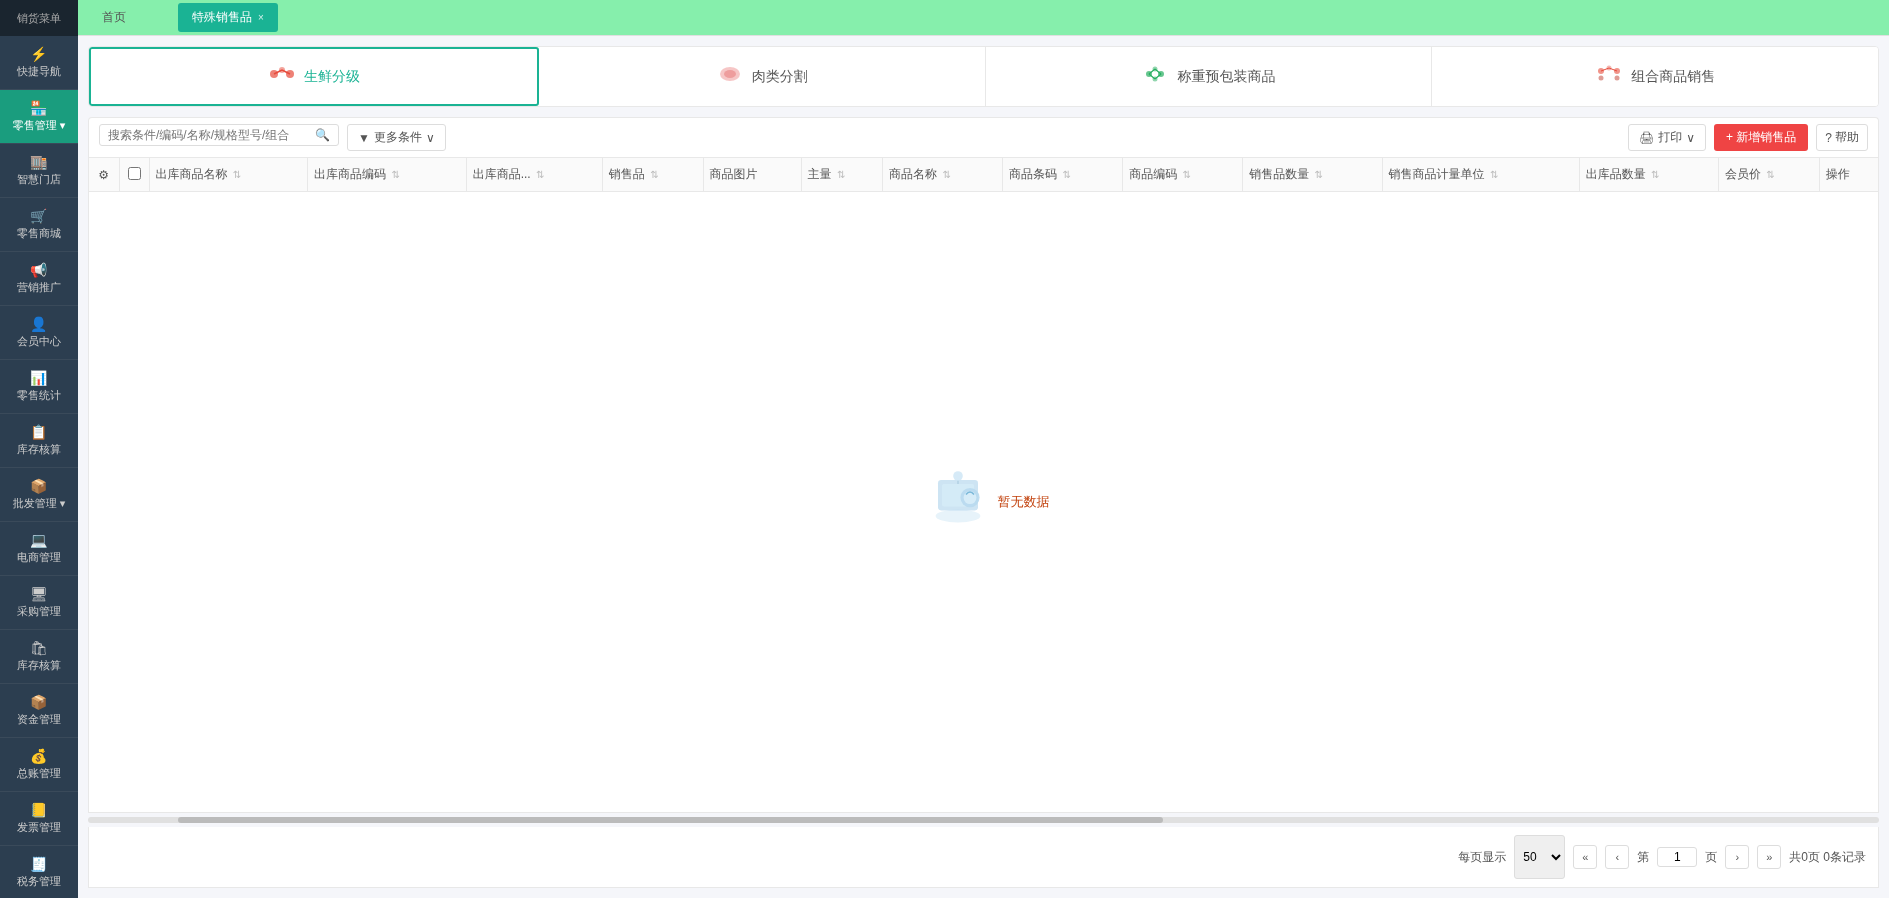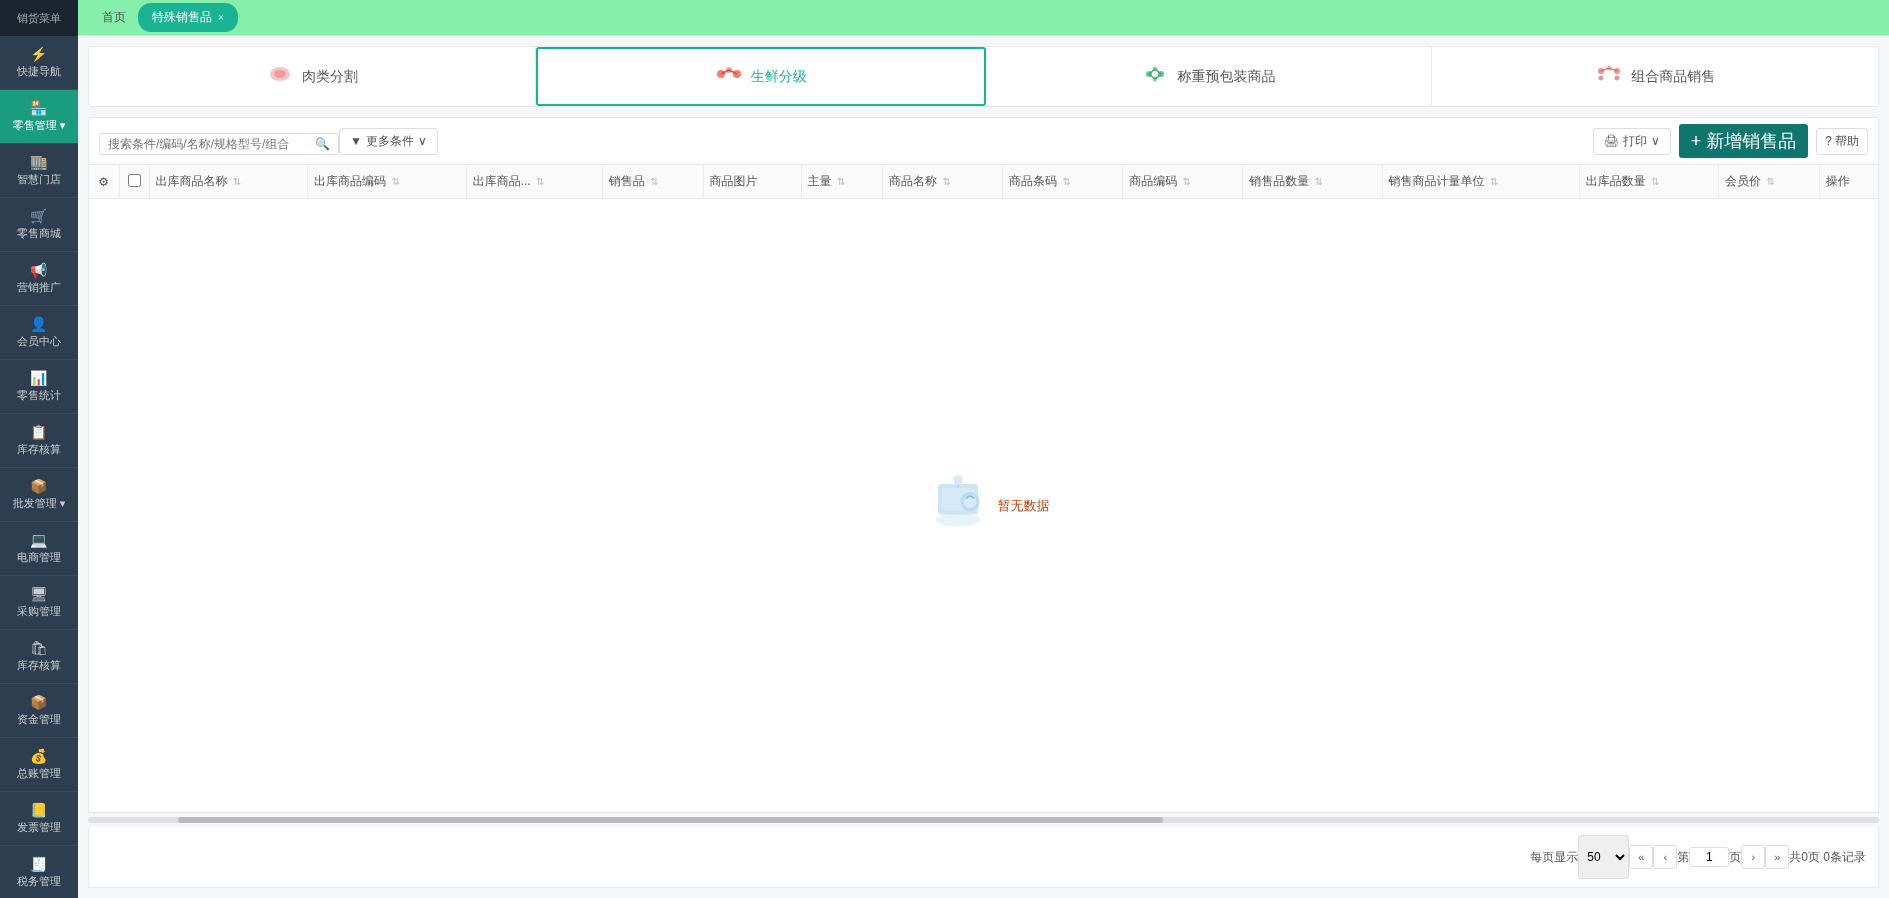--- a/index.html
+++ b/index.html
@@ -62,26 +62,27 @@
     .tab-home {
       padding: 8px 12px;
       font-size: 12px;
       color: #555;
       cursor: pointer;
     }
     .tab-active {
       background: #1ab394;
       color: #fff;
       padding: 6px 14px;
-      border-radius: 13px;
+      border-radius: 3px;
       font-size: 12px;
       cursor: pointer;
       display: flex;
       align-items: center;
       gap: 6px;
+      margin-left: 40px;
     }
     .tab-active .close-x {
       font-size: 10px;
       opacity: 0.8;
     }
 
     
     .content {
       flex: 1;
       display: flex;
@@ -126,21 +127,21 @@
     .toolbar {
       display: flex;
       align-items: center;
       justify-content: space-between;
       background: #fff;
       padding: 6px 10px;
       border: 1px solid #e8e8e8;
       border-radius: 4px 4px 0 0;
       border-bottom: none;
     }
-    .toolbar-left { display: flex; align-items: flex-end; }
+    .toolbar-left { display: flex; align-items: flex-start; gap: 8px; }
     .toolbar-right { display: flex; align-items: center; gap: 8px; }
     .search-box {
       display: flex;
       align-items: center;
       border: 1px solid #ddd;
       border-radius: 3px;
       padding: 3px 8px;
       background: #fff;
       width: 240px;
     }
@@ -174,26 +175,26 @@
       background: #fff;
       cursor: pointer;
       font-size: 12px;
       color: #555;
     }
     .new-btn {
       display: flex;
       align-items: center;
       gap: 4px;
       padding: 5px 12px;
-      background: #0f766e;
+      background: #ef4444;
       color: #fff;
       border: none;
       border-radius: 3px;
       cursor: pointer;
-      font-size: 18px;
+      font-size: 12px;
     }
     .help-btn {
       display: flex;
       align-items: center;
       gap: 3px;
       padding: 4px 8px;
       border: 1px solid #ddd;
       border-radius: 3px;
       background: #fff;
       cursor: pointer;
@@ -252,21 +253,21 @@
 
     
     .pagination-bar {
       background: #fff;
       border: 1px solid #e8e8e8;
       border-top: none;
       padding: 8px 12px;
       display: flex;
       align-items: center;
       justify-content: flex-end;
-      gap: 0;
+      gap: 8px;
       font-size: 12px;
       color: #555;
     }
     .page-size-select {
       border: 1px solid #ddd;
       border-radius: 3px;
       padding: 13px 4px;
       font-size: 12px;
     }
     .page-btn {
@@ -390,42 +391,42 @@
     <div class="tab-home">首页</div>
     <div class="tab-active">
       <span>特殊销售品</span>
       <span class="close-x">×</span>
     </div>
   </div>
 
   <div class="content">
 
     <div class="category-tabs">
-
-      <div class="cat-tab">
-        <span class="cat-icon">
-          <svg width="28" height="22" viewBox="0 0 28 22">
-            <ellipse cx="14" cy="11" rx="10" ry="7" fill="#f0a0a0" opacity="0.6"></ellipse>
-            <ellipse cx="14" cy="11" rx="6" ry="4" fill="#e57373" opacity="0.5"></ellipse>
-          </svg>
-        </span>
-        <span>肉类分割</span>
-      </div>
 
       <div class="cat-tab selected">
         <span class="cat-icon">
           <svg width="28" height="22" viewBox="0 0 28 22">
             <circle cx="6" cy="11" r="4" fill="#e74c3c" opacity="0.7"></circle>
             <circle cx="14" cy="7" r="3" fill="#e74c3c" opacity="0.5"></circle>
             <circle cx="22" cy="11" r="4" fill="#e74c3c" opacity="0.7"></circle>
             <line x1="6" y1="11" x2="14" y2="7" stroke="#e74c3c" stroke-width="1.5"></line>
             <line x1="14" y1="7" x2="22" y2="11" stroke="#e74c3c" stroke-width="1.5"></line>
           </svg>
         </span>
         <span>生鲜分级</span>
+      </div>
+
+      <div class="cat-tab">
+        <span class="cat-icon">
+          <svg width="28" height="22" viewBox="0 0 28 22">
+            <ellipse cx="14" cy="11" rx="10" ry="7" fill="#f0a0a0" opacity="0.6"></ellipse>
+            <ellipse cx="14" cy="11" rx="6" ry="4" fill="#e57373" opacity="0.5"></ellipse>
+          </svg>
+        </span>
+        <span>肉类分割</span>
       </div>
 
       <div class="cat-tab">
         <span class="cat-icon">
           <svg width="28" height="22" viewBox="0 0 28 22">
             <circle cx="8" cy="11" r="3" fill="#27ae60" opacity="0.7"></circle>
             <circle cx="14" cy="6" r="2.5" fill="#27ae60" opacity="0.5"></circle>
             <circle cx="20" cy="11" r="3" fill="#27ae60" opacity="0.7"></circle>
             <line x1="8" y1="11" x2="14" y2="6" stroke="#27ae60" stroke-width="1.2"></line>
             <line x1="14" y1="6" x2="20" y2="11" stroke="#27ae60" stroke-width="1.2"></line>

